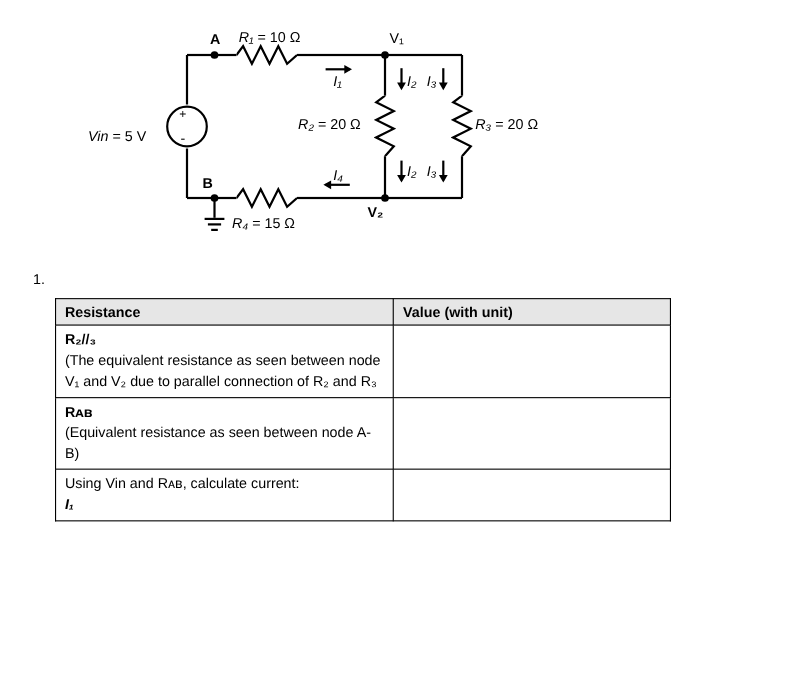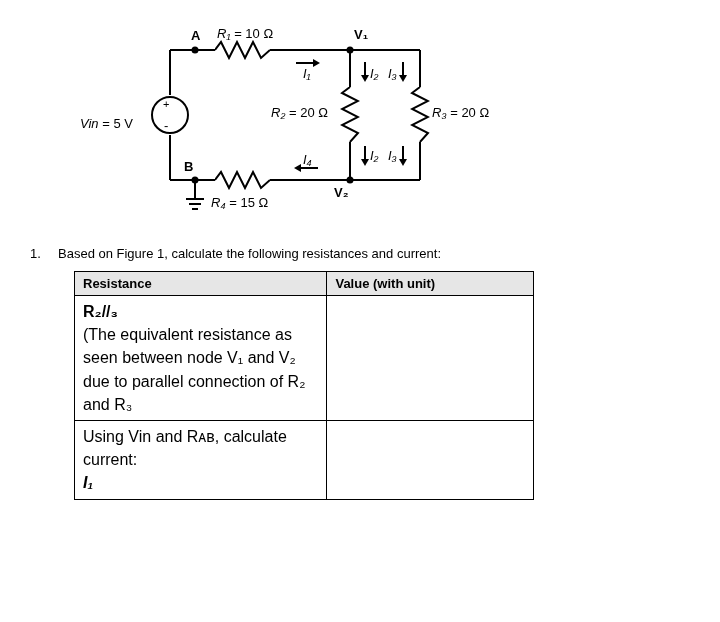--- a/index.html
+++ b/index.html
@@ -12,24 +12,24 @@
   .arrow-h{position:absolute;height:0}
   .arrow-h::after{content:"";position:absolute;right:-6px;top:-4px;border:4px solid transparent;border-left:7px solid #000}
   .arrow-h.rev::after{right:auto;left:-6px;border-left:4px solid transparent;border-right:7px solid #000}
   .arrow-h .shaft{position:absolute;top:-1px;left:0;right:0;height:2px;background:#000}
   .arrow-v{position:absolute;width:0}
   .arrow-v::after{content:"";position:absolute;bottom:-6px;left:-4px;border:4px solid transparent;border-top:7px solid #000}
   .arrow-v .shaft{position:absolute;left:-1px;top:0;bottom:0;width:2px;background:#000}
   .caption{font-style:italic;font-size:12px;margin:12px 0 36px 4px}
   .qrow{display:flex;align-items:flex-start;margin-top:6px}
   .qnum{width:28px}
-  table.ans{border-collapse:collapse;width:460px;margin-top:10px;margin-left:44px;font-size:13px}
+  table.ans{border-collapse:collapse;width:560px;margin-top:10px;margin-left:20px;font-size:13px}
   table.ans td,table.ans th{border:1px solid #000;padding:4px 8px;text-align:left;vertical-align:top}
   table.ans th{background:#e6e6e6;font-weight:bold}
-  .desc{font-size:16px;line-height:1.45}
+  .desc{font-size:13px;line-height:1.45}
   .gnd{position:absolute}
   .gnd .g1{width:18px;height:2px;background:#000;position:absolute;left:-9px;top:0}
   .gnd .g2{width:12px;height:2px;background:#000;position:absolute;left:-6px;top:5px}
   .gnd .g3{width:6px;height:2px;background:#000;position:absolute;left:-3px;top:10px}
 </style>
 </head>
 <body>
 
 <div class="page">
 
@@ -79,21 +79,21 @@
         <div class="g3"></div>
     </div>
 
     <div class="node-dot" style="left:105px;top:30px"></div>
     <div class="node-dot" style="left:105px;top:160px"></div>
     <div class="node-dot" style="left:260px;top:30px"></div>
     <div class="node-dot" style="left:260px;top:160px"></div>
 
     <span class="lbl" style="left:101px;top:8px;font-weight:bold">A</span>
     <span class="lbl" style="left:94px;top:139px;font-weight:bold">B</span>
-    <span class="lbl" style="left:264px;top:7px;font-weight:bold">V₁</span>
+    <span class="lbl" style="left:264px;top:7px;font-weight:normal">V₁</span>
     <span class="lbl" style="left:244px;top:165px;font-weight:bold">V₂</span>
 
     <span class="lbl ital" style="left:-10px;top:96px"><span>Vin</span> <span style="font-style:normal">= 5 V</span></span>
 
     <span class="lbl ital" style="left:127px;top:6px"><span>R₁</span> <span style="font-style:normal">= 10 Ω</span></span>
     <span class="lbl ital" style="left:181px;top:85px"><span>R₂</span> <span style="font-style:normal">= 20 Ω</span></span>
     <span class="lbl ital" style="left:342px;top:85px"><span>R₃</span> <span style="font-style:normal">= 20 Ω</span></span>
     <span class="lbl ital" style="left:121px;top:175px"><span>R₄</span> <span style="font-style:normal">= 15 Ω</span></span>
 
     <div class="arrow-h" style="left:206px;top:43px;width:22px">
@@ -121,38 +121,44 @@
 
     <div class="arrow-h rev" style="left:206px;top:148px;width:22px">
         <div class="shaft"></div>
       </div>
     <span class="lbl ital" style="left:213px;top:132px">I₄</span>
   </div>
 
 
   <div class="qrow">
     <div class="qnum">1.</div>
-    <div>Based on Figure 1, calculate the following resistances and current:</div>
   </div>
 
   <table class="ans">
     <tbody>
         <tr>
       <th style="width:55%">Resistance</th>
       <th>Value (with unit)</th>
     </tr>
     <tr>
       <td class="desc">
         <div style="font-weight:bold">R₂//₃</div>
         <div>(The equivalent resistance as seen between node V₁ and V₂ due to parallel connection of R₂ and R₃</div>
       </td>
       <td></td>
     </tr>
     <tr>
       <td class="desc">
+        <div style="font-weight:bold">Rᴀʙ</div>
+        <div>(Equivalent resistance as seen between node A-B)</div>
+      </td>
+      <td></td>
+    </tr>
+    <tr>
+      <td class="desc">
         <div>Using Vin and Rᴀʙ, calculate current:</div>
         <div style="font-weight:bold;font-style:italic">I₁</div>
       </td>
       <td></td>
     </tr>
   </tbody>
     </table>
 </div>
 
 </body></html>

